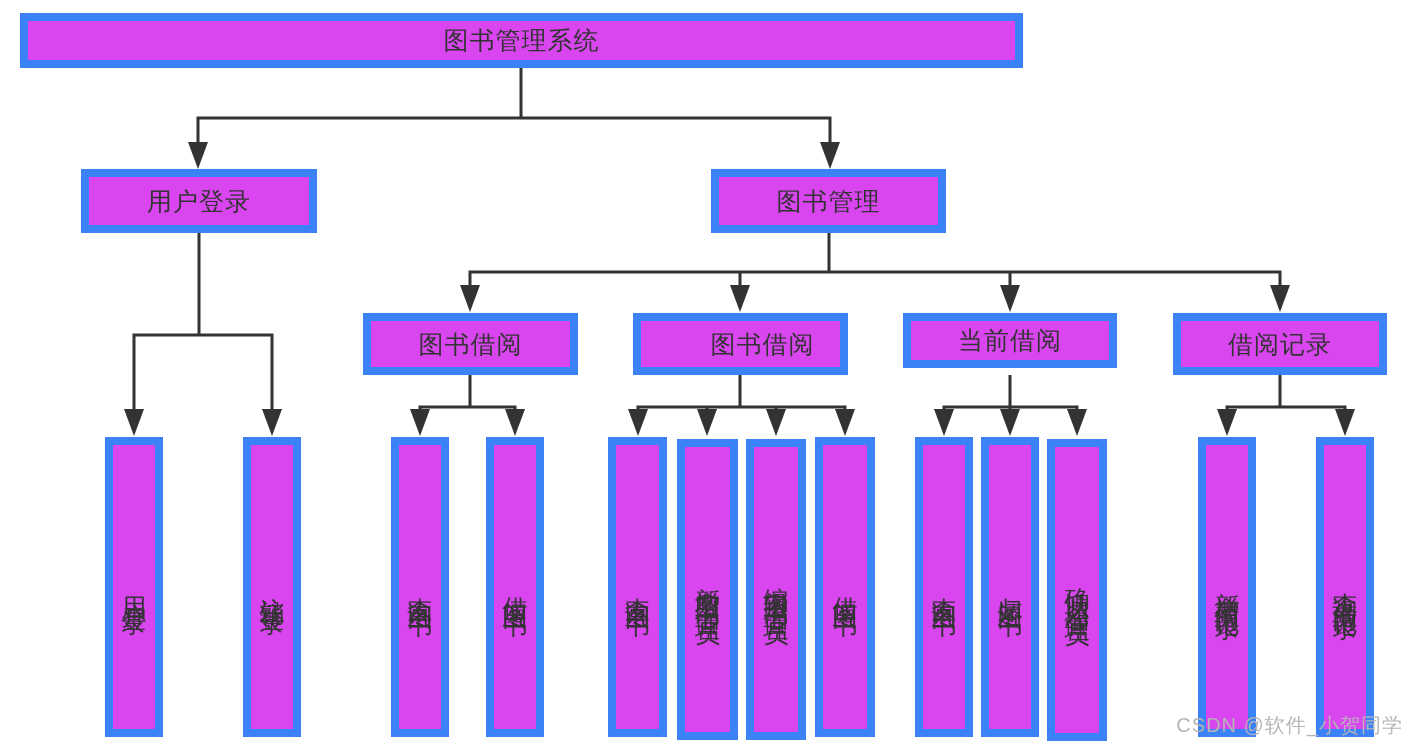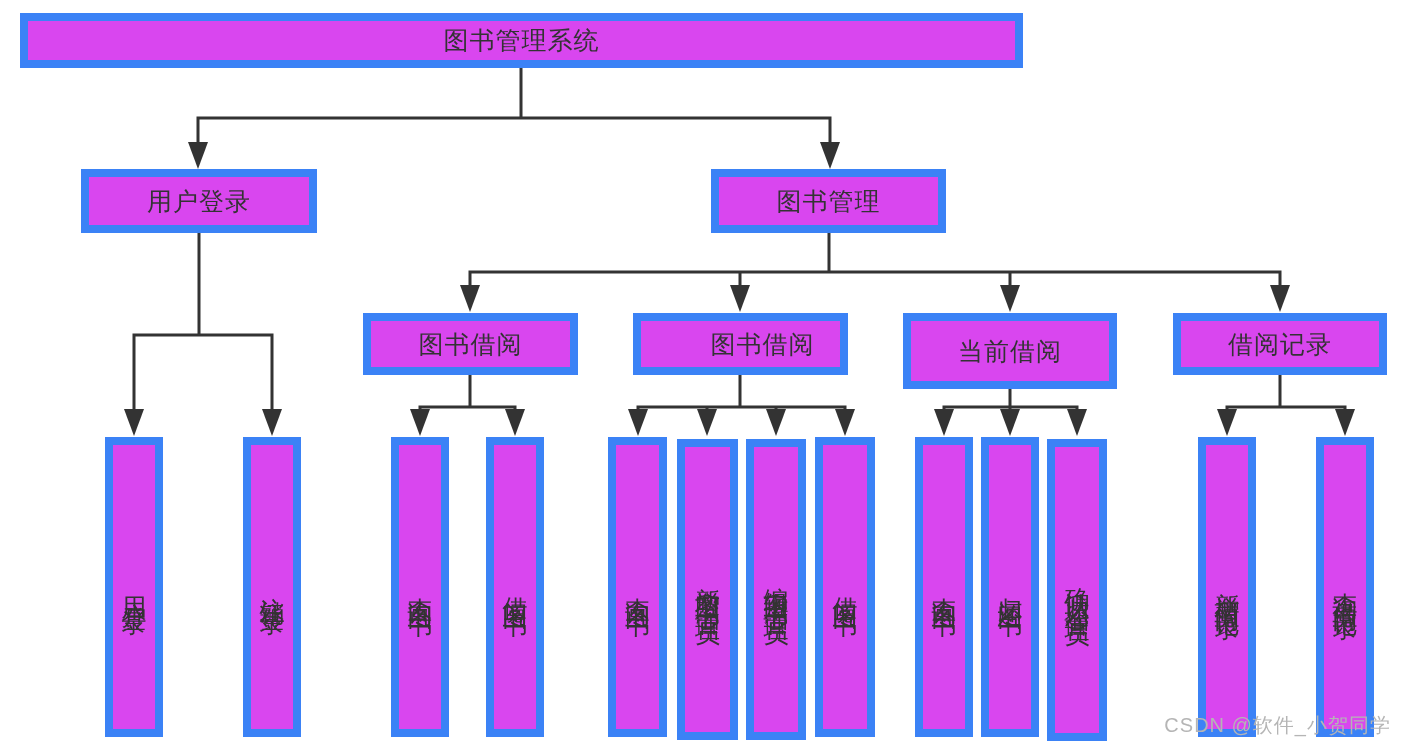--- a/index.html
+++ b/index.html
@@ -83,36 +83,36 @@
     <use href="#ah" x="1345" y="436"></use>
   </svg>
 
   <div class="box" style="left:20px;top:13px;width:1003px;height:55px;">图书管理系统</div>
 
   <div class="box" style="left:81px;top:169px;width:236px;height:64px;">用户登录</div>
   <div class="box" style="left:711px;top:169px;width:235px;height:64px;">图书管理</div>
 
   <div class="box" style="left:363px;top:313px;width:215px;height:62px;">图书借阅</div>
   <div class="box" style="left:633px;top:313px;width:215px;height:62px;padding-left:44px;">图书借阅</div>
-  <div class="box" style="left:903px;top:313px;width:214px;height:76px;">当前借阅</div>
+  <div class="box" style="left:903px;top:313px;width:214px;height:55px;">当前借阅</div>
   <div class="box" style="left:1173px;top:313px;width:214px;height:62px;text-align:center;">借阅记录</div>
 
   <div class="box v" style="left:105px;top:437px;width:58px;height:300px;">用户登录</div>
   <div class="box v" style="left:243px;top:437px;width:58px;height:300px;">注销登录</div>
 
   <div class="box v" style="left:391px;top:437px;width:58px;height:300px;">查询图书</div>
   <div class="box v" style="left:486px;top:437px;width:58px;height:300px;">借阅图书</div>
 
   <div class="box v" style="left:608px;top:437px;width:59px;height:300px;">查询图书</div>
   <div class="box v" style="left:677px;top:439px;width:61px;height:301px;">新增图书（管理员）</div>
   <div class="box v" style="left:746px;top:439px;width:60px;height:301px;">编辑图书（管理员）</div>
   <div class="box v" style="left:815px;top:437px;width:60px;height:300px;">借阅图书</div>
 
   <div class="box v" style="left:915px;top:437px;width:58px;height:300px;">查询图书</div>
   <div class="box v" style="left:981px;top:437px;width:58px;height:300px;">归还图书</div>
   <div class="box v" style="left:1047px;top:439px;width:60px;height:302px;">确认归还（管理员）</div>
 
   <div class="box v" style="left:1198px;top:437px;width:58px;height:300px;">新增借阅记录</div>
   <div class="box v" style="left:1316px;top:437px;width:58px;height:300px;">查询借阅记录</div>
 
-  <div class="watermark" style="right:14px;top:712px;margin-left:19px;">CSDN @软件_小贺同学</div>
+  <div class="watermark" style="right:2px;top:712px;margin-left:19px;">CSDN @软件_小贺同学</div>
 
 </div>
 
 </body></html>

